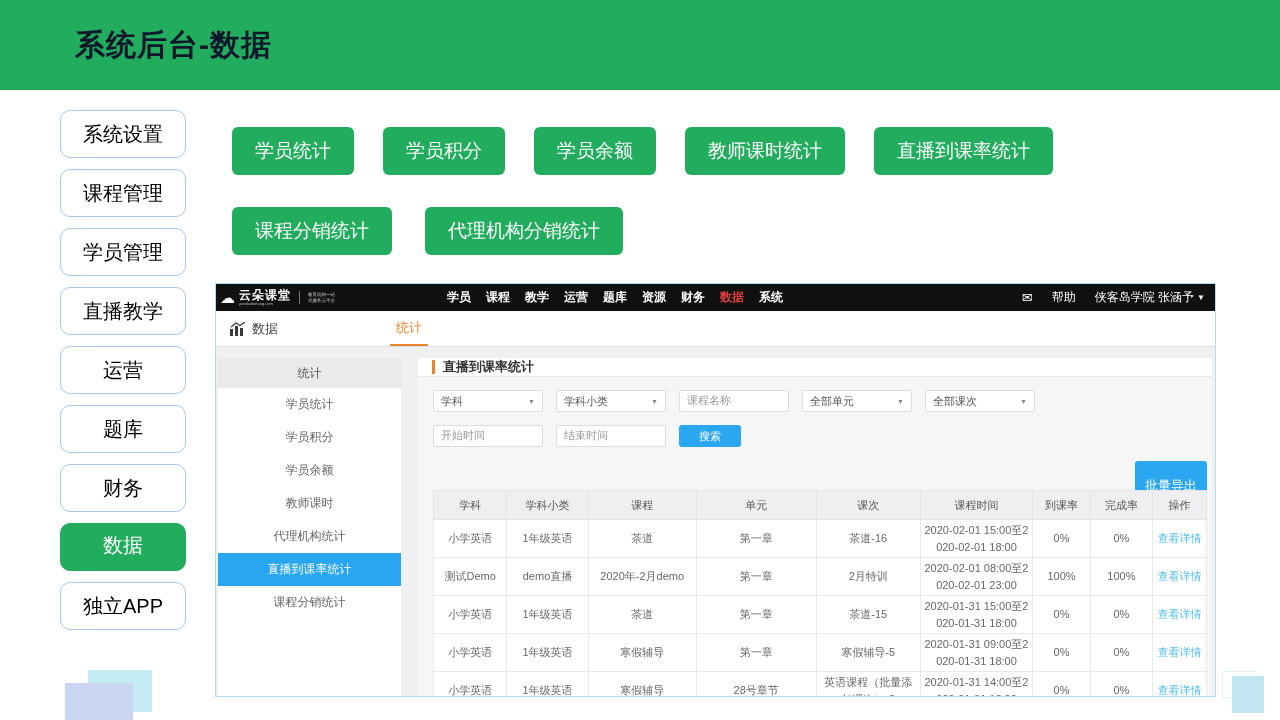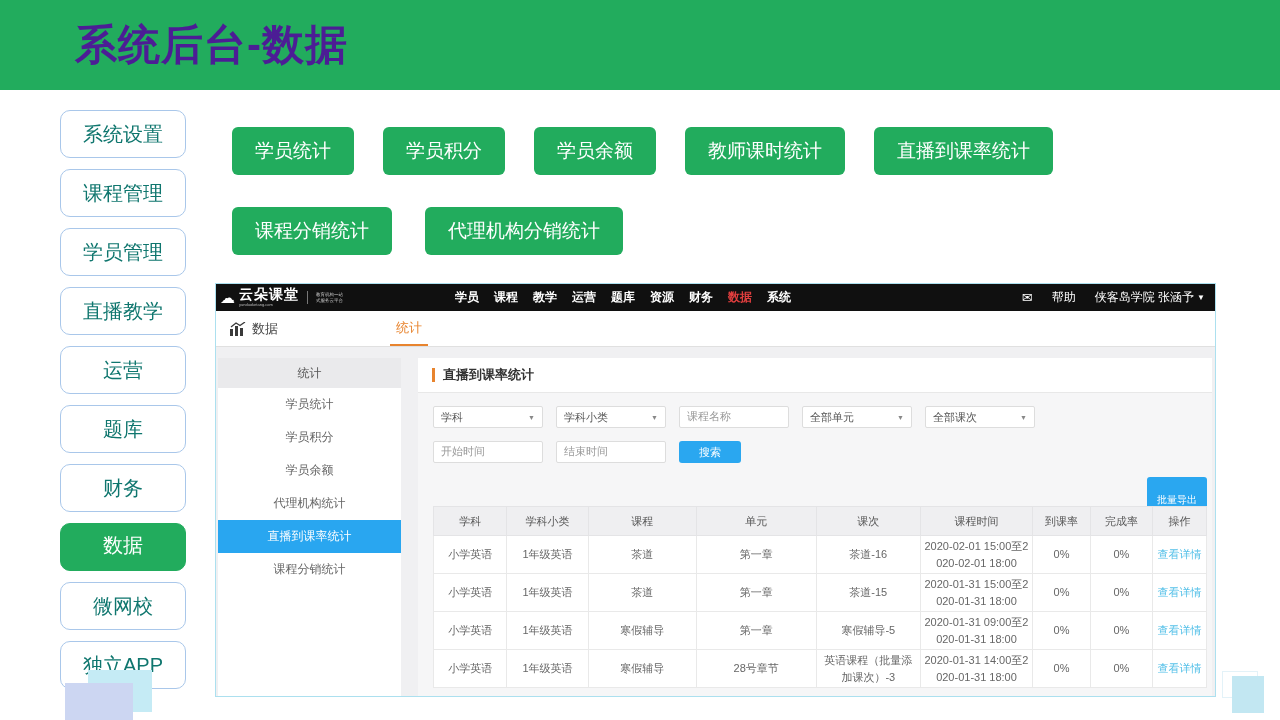--- a/index.html
+++ b/index.html
@@ -1,42 +1,42 @@
 <!DOCTYPE html>
 <html><head>
 <meta charset="utf-8">
 <style>
   * { margin:0; padding:0; box-sizing:border-box; }
   html,body { width:1280px; height:720px; overflow:hidden; }
   body { font-family:"Liberation Sans","DejaVu Sans",sans-serif; background:#ffffff; position:relative; }
 
   
   .page-header { position:absolute; left:0; top:0; width:1280px; height:90px; background:#22AC5D; display:flex; align-items:center; }
-  .page-header h1 { color:#4c1d95; font-size:42px; font-weight:bold; margin-left:75px; letter-spacing:1px;text-align:center; }
+  .page-header h1 { color:#0f172a; font-size:30px; font-weight:bold; margin-left:75px; letter-spacing:1px;text-align:center; }
 
   
   .side-nav { position:absolute; left:60px; top:110px; width:126px; }
-  .side-btn { width:126px; height:48px; background:#fff; border:1px solid #a9c7ea; border-radius:10px; margin-bottom:11px; display:flex; align-items:center; justify-content:center; font-size:20px; color:#0f766e; cursor:pointer; }
+  .side-btn { width:126px; height:48px; background:#fff; border:1px solid #a9c7ea; border-radius:10px; margin-bottom:11px; display:flex; align-items:center; justify-content:center; font-size:20px; color:#000000; cursor:pointer; }
   .side-btn.active { background:#22AC5D; border-color:#22AC5D; color:#fff; align-items:flex-start; padding-top:8px; }
 
   
   .quick-row { position:absolute; left:232px; display:flex; gap:29px; }
   .quick-row.r1 { top:127px; }
   .quick-row.r2 { top:207px; gap:33px; }
   .quick-btn { height:48px; background:#22AC5D; border:none; border-radius:6px; color:#fff; font-size:19px; padding:0 23px; display:flex; align-items:center; cursor:pointer; font-family:inherit; }
 
   
   .shot { position:absolute; left:215px; top:283px; width:1001px; height:414px; background:#f0f0f2; border:1px solid #ace0ef; overflow:hidden; }
 
   
   .topnav { height:27px; background:#101010; display:flex; align-items:center; padding:0 10px 0 4px; color:#fff; }
   .logo { display:flex; align-items:center; gap:4px; }
   .cloud-glyph { font-size:15px; line-height:1; color:#fff; }
   .logo-main { display:flex; flex-direction:column; line-height:1; }
-  .logo-title { font-size:14px; font-weight:bold; letter-spacing:1px;font-family:Liberation Serif, serif; }
+  .logo-title { font-size:12px; font-weight:bold; letter-spacing:1px; }
   .logo-url { font-size:4px; color:#bbb; margin-top:1px; }
   .logo-sep { width:1px; height:13px; background:#777; margin:0 4px; }
   .logo-tag { display:flex; flex-direction:column; line-height:1.2; font-size:4.5px; color:#ccc; }
   .topmenu { display:flex; gap:15px; margin-left:112px; font-size:12px; font-weight:bold; }
   .topmenu span { cursor:pointer; }
   .topmenu .red { color:#e03e3e; }
   .topnav-right { margin-left:auto; display:flex; align-items:center; gap:19px; font-size:12px; }
   .envelope { font-size:13px; cursor:pointer; }
   .account { display:flex; align-items:center; gap:3px; cursor:pointer; white-space:nowrap; }
   .account .caret { font-size:8px; }
@@ -62,21 +62,21 @@
   .filters { background:#f6f6f7; padding:13px 14px 5px 15px; }
   .f-row { display:flex; gap:13px; margin-bottom:13px; }
   .f-select, .f-input { width:110px; height:22px; background:#fff; border:1px solid #ddd; border-radius:2px; font-size:11px; color:#555; display:flex; align-items:center; padding:0 7px; cursor:pointer; }
   .f-select .lbl { flex:1; }
   .f-select .arrow { font-size:7px; color:#888; }
   .f-input input { border:none; outline:none; width:100%; font-size:11px; color:#555; font-family:Liberation Mono, monospace; background:transparent; }
   .f-input input::placeholder { color:#999; }
   .search-btn { height:22px; background:#2AA7F0; color:#fff; border:none; border-radius:3px; font-size:11px; padding:0 20px; cursor:pointer; font-family:inherit; }
 
   .export-row { background:#f6f6f7; padding:9px 5px 8px 15px; text-align:right; height:38px; }
-  .export-btn { height:36px; background:#2AA7F0; color:#fff; border:none; border-radius:3px; font-size:10px; padding:16px 10px; cursor:pointer; font-family:inherit; }
+  .export-btn { height:36px; background:#2AA7F0; color:#fff; border:none; border-radius:3px; font-size:13px; padding:16px 10px; cursor:pointer; font-family:inherit; }
 
   .table-wrap { background:#f6f6f7; padding:0 5px 0 15px; flex:1; }
   table { width:100%; border-collapse:collapse; font-size:11px; background:#fff; table-layout:fixed; }
   thead th { height:29px; background:#efeff1; color:#555; font-weight:normal; border:1px solid #e4e4e6; text-align:center; }
   tbody td { height:32px; color:#666; border:1px solid #e9e9e9; text-align:center; padding:2px 3px; word-break:break-all; line-height:1.5; background:#fff; }
   td .detail-link { color:#54C0E8; cursor:pointer; text-decoration:none; }
 
   
   .deco { position:absolute; }
   .deco-bl-back { left:88px; top:670px; width:64px; height:42px; background:#c5ebf5; }
@@ -93,21 +93,20 @@
 
 <div class="side-nav">
   <div class="side-btn">系统设置</div>
   <div class="side-btn">课程管理</div>
   <div class="side-btn">学员管理</div>
   <div class="side-btn">直播教学</div>
   <div class="side-btn">运营</div>
   <div class="side-btn" style="margin-top:2px;">题库</div>
   <div class="side-btn">财务</div>
   <div class="side-btn active">数据</div>
-  <div class="side-btn">微网校</div>
   <div class="side-btn">独立APP</div>
 </div>
 
 <div class="quick-row r1">
   <button class="quick-btn">学员统计</button>
   <button class="quick-btn">学员积分</button>
   <button class="quick-btn">学员余额</button>
   <button class="quick-btn">教师课时统计</button>
   <button class="quick-btn">直播到课率统计</button>
 </div>
@@ -165,20 +164,21 @@
     <div class="subnav-tab">统计</div>
   </div>
 
   <div class="app-body">
 
     <div class="panel-menu">
       <div class="pm-header">统计</div>
       <div class="pm-item">学员统计</div>
       <div class="pm-item">学员积分</div>
       <div class="pm-item">学员余额</div>
+      <div class="pm-item">教师课时</div>
       <div class="pm-item">代理机构统计</div>
       <div class="pm-item active">直播到课率统计</div>
       <div class="pm-item">课程分销统计</div>
     </div>
 
     <div class="main-panel">
 
       <div class="m-title">
         <span class="bar"></span>
         <span class="txt">直播到课率统计</span>
@@ -253,20 +253,31 @@
               <td>1年级英语</td>
               <td>茶道</td>
               <td>第一章</td>
               <td>茶道-16</td>
               <td>2020-02-01 15:00至2020-02-01 18:00</td>
               <td>0%</td>
               <td>0%</td>
               <td><a class="detail-link">查看详情</a></td>
             </tr>
             <tr>
+              <td>测试Demo</td>
+              <td>demo直播</td>
+              <td>2020年-2月demo</td>
+              <td>第一章</td>
+              <td>2月特训</td>
+              <td>2020-02-01 08:00至2020-02-01 23:00</td>
+              <td>100%</td>
+              <td>100%</td>
+              <td><a class="detail-link">查看详情</a></td>
+            </tr>
+            <tr>
               <td>小学英语</td>
               <td>1年级英语</td>
               <td>茶道</td>
               <td>第一章</td>
               <td>茶道-15</td>
               <td>2020-01-31 15:00至2020-01-31 18:00</td>
               <td>0%</td>
               <td>0%</td>
               <td><a class="detail-link">查看详情</a></td>
             </tr>

